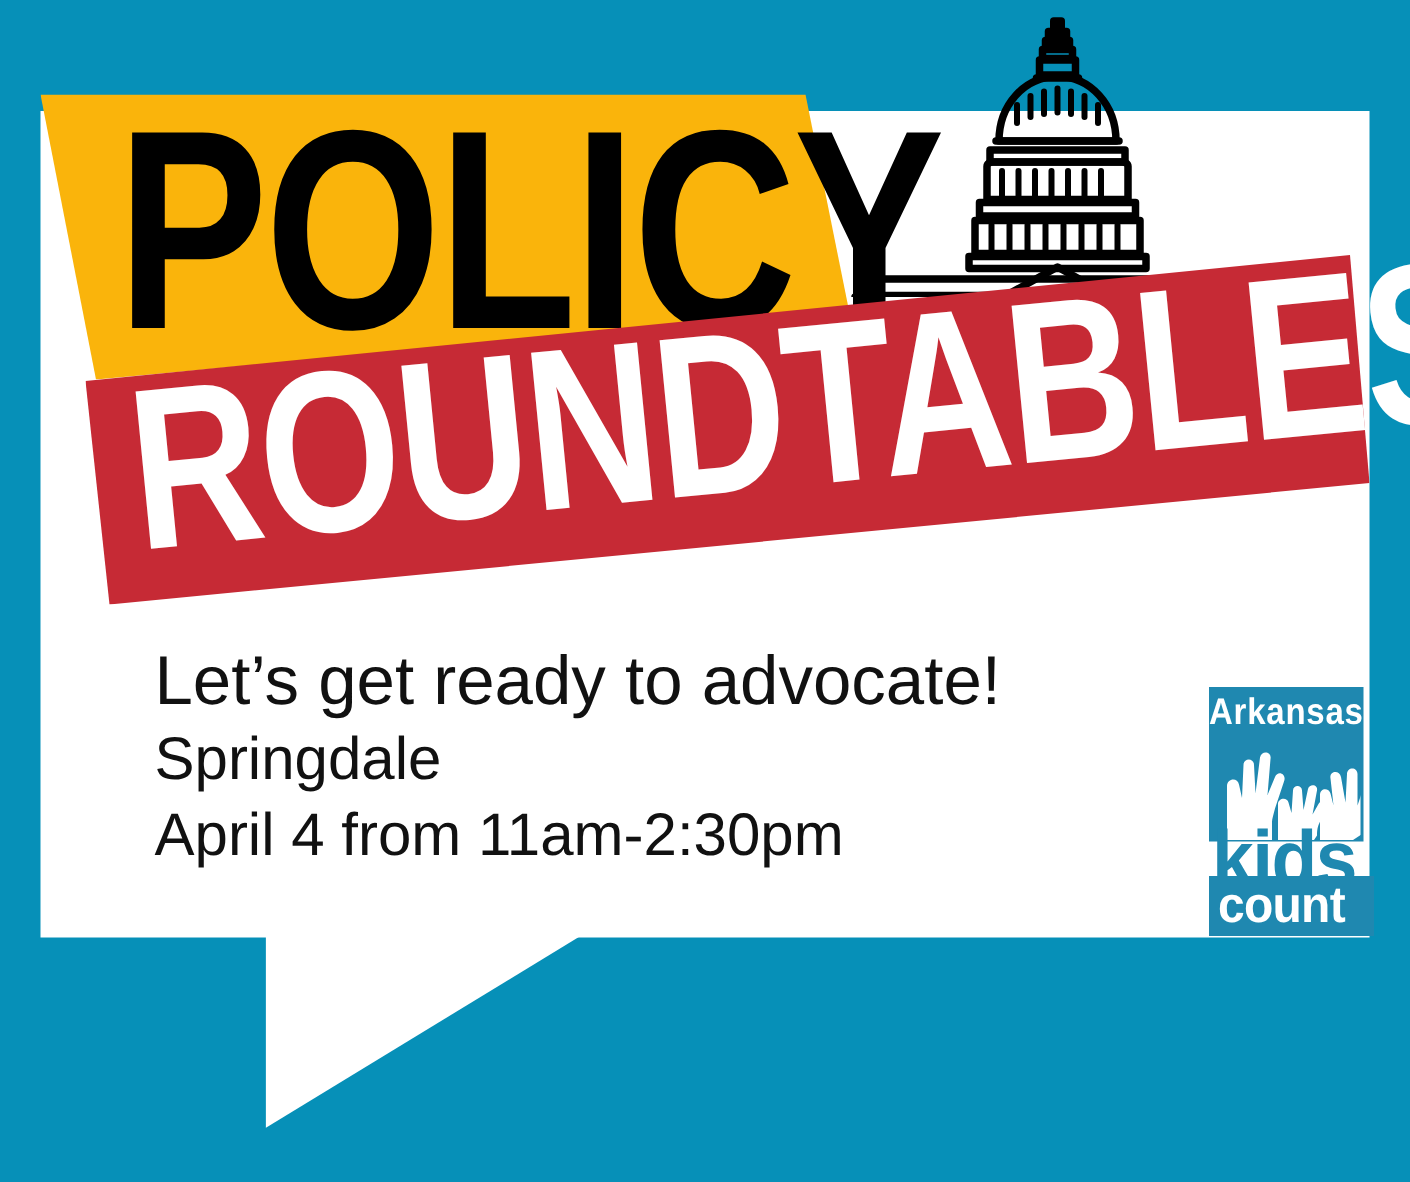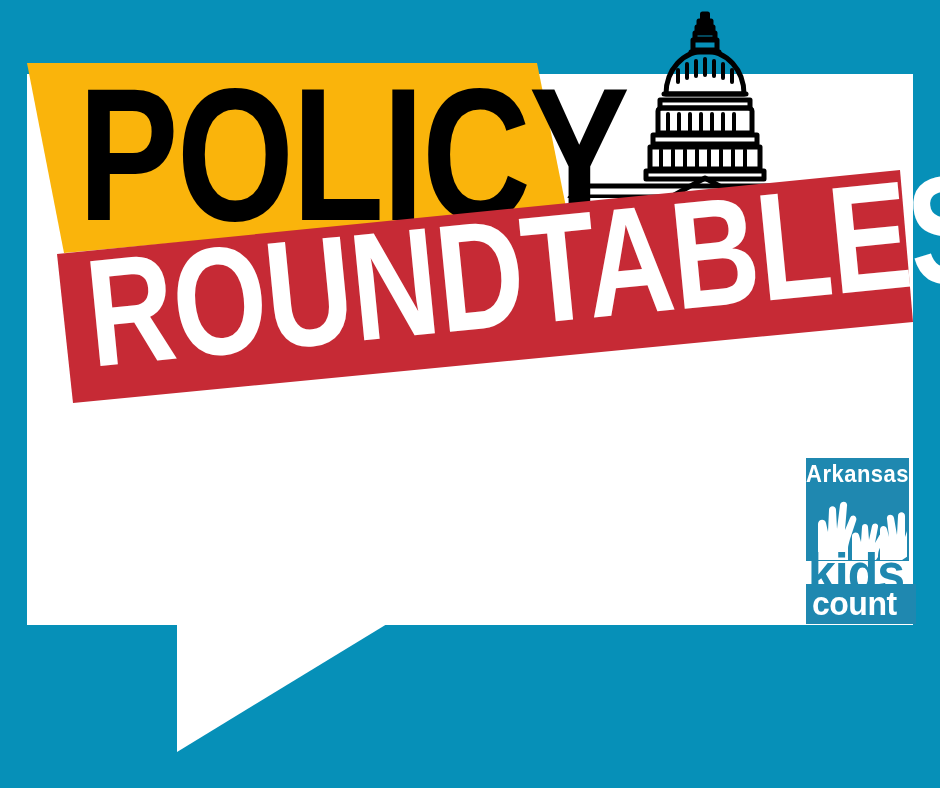--- a/index.html
+++ b/index.html
@@ -314,20 +314,25 @@
         <path d="M10 255 h270"></path>
       </g>
     </svg>
   </div>
 
   <div class="band-red"></div>
   <div class="roundtables-wrap">
     <div class="roundtables">ROUNDTABLES</div>
   </div>
 
+  <div class="copy">
+    <div class="headline">Let’s get ready to advocate!</div>
+    <div class="sub">Springdale</div>
+    <div class="sub">April 4 from 11am-2:30pm</div>
+  </div>
 
   <div class="logo">
     <div class="logo-box"></div>
     <div class="logo-arkansas">Arkansas</div>
     <div class="logo-hands">
       <svg viewBox="0 0 97 72" width="97" height="72" aria-hidden="true">
         <g fill="#ffffff">
 
           <path d="M8 72 L8 36 c0 -5 7 -6 8 -1 l2 9 l1 -22 c0 -5 7 -5 7 0 l1 19 l3 -24 c1 -5 8 -4 7 1 l-2 24 l5 -12 c2 -5 8 -2 6 3 l-6 18 c-1 4 -2 7 -2 9 L38 72 Z"></path>
 

